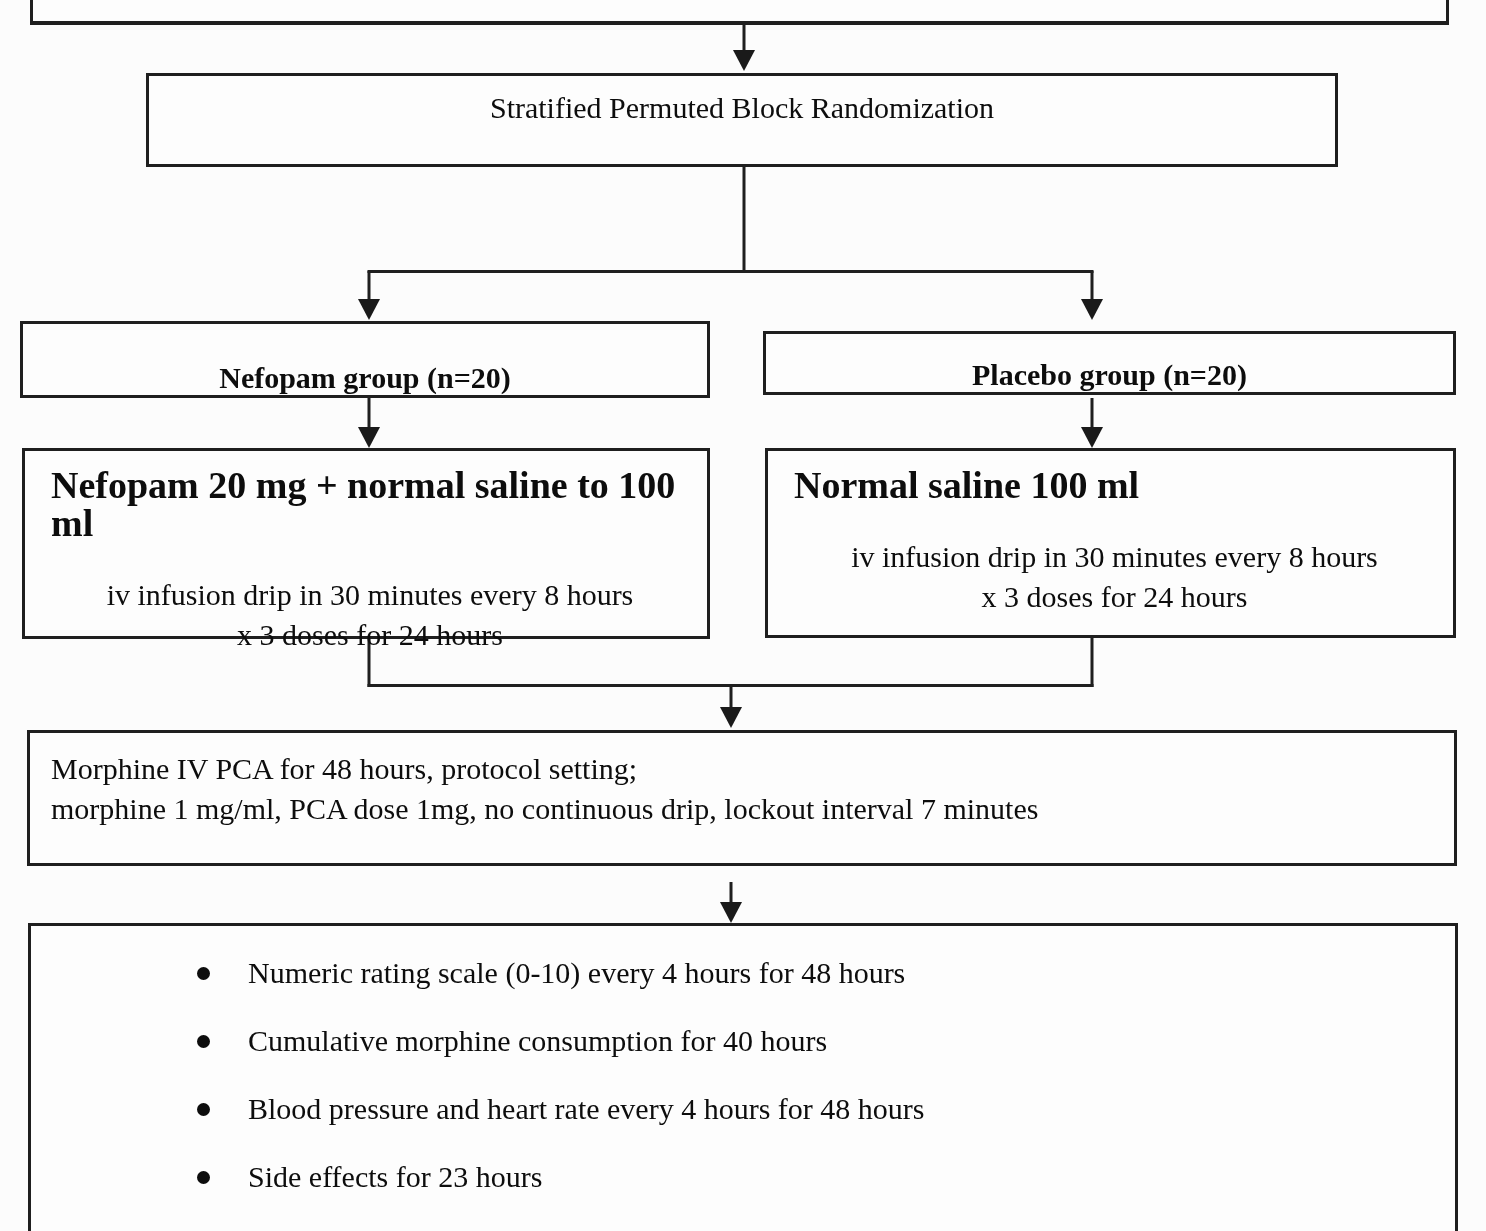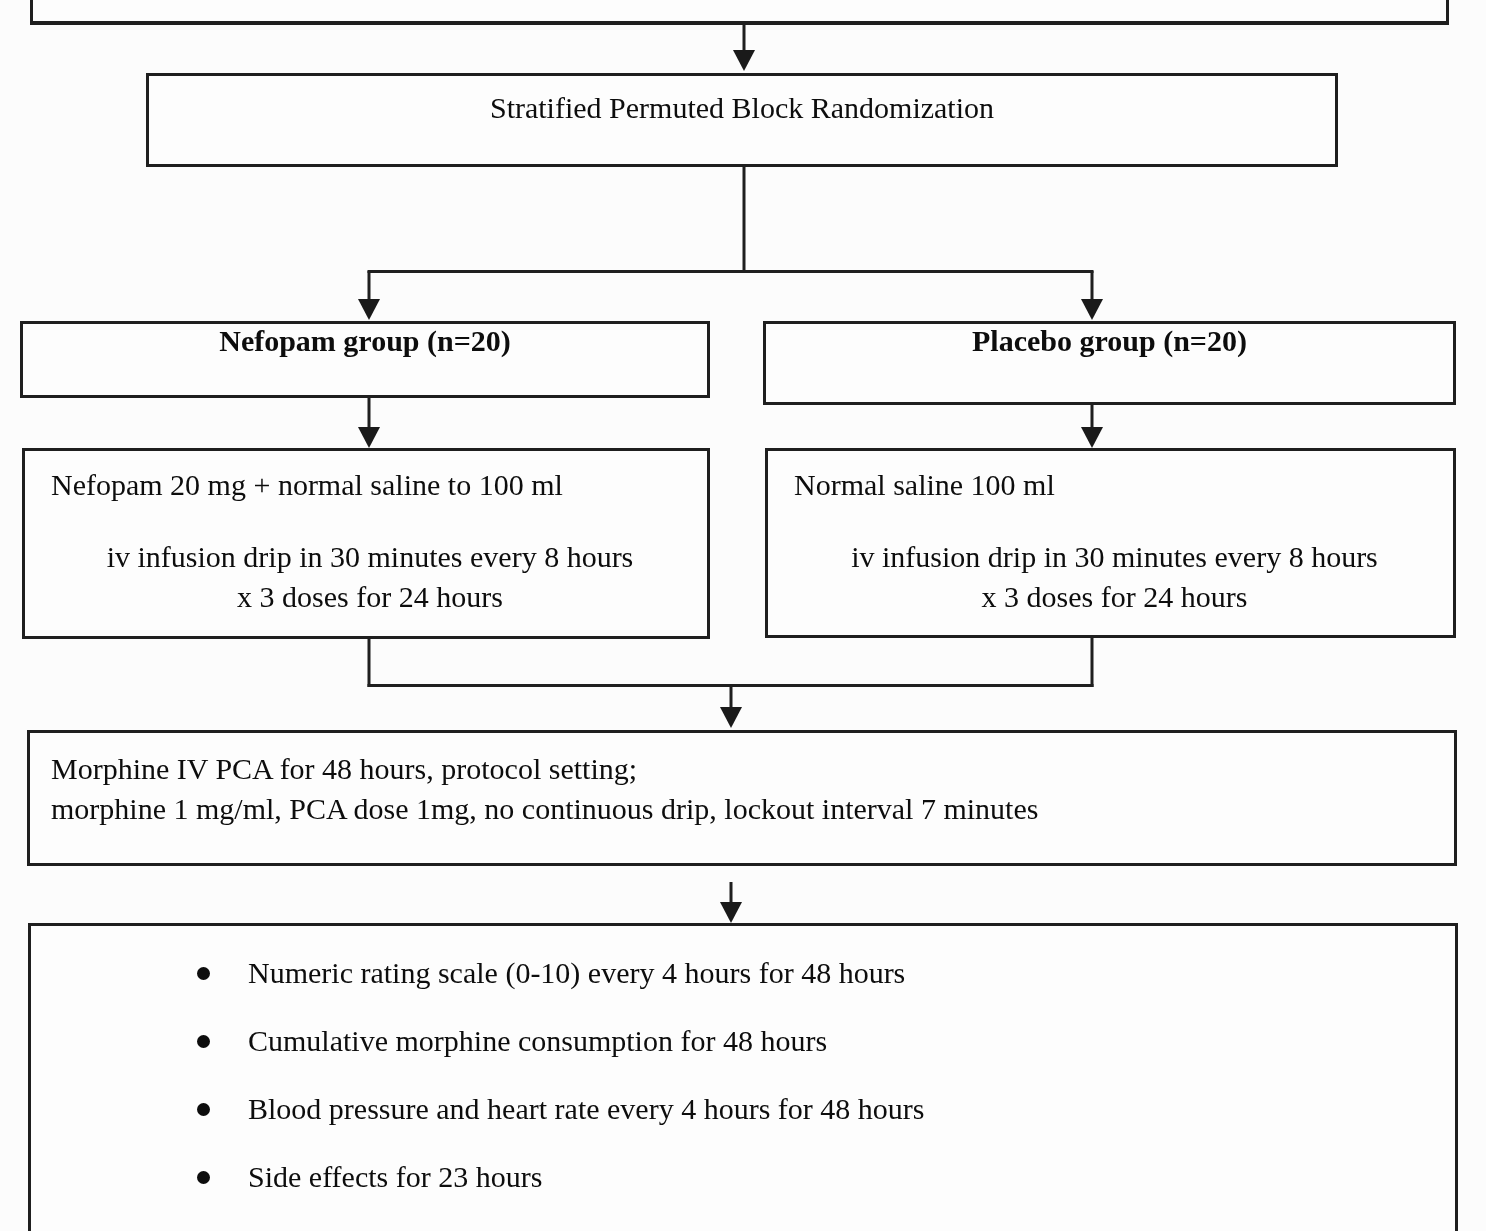--- a/index.html
+++ b/index.html
@@ -38,40 +38,40 @@
     width: 1192px; height: 94px;
     font-size: 30px;
     text-align: center;
     padding-top: 15px;
   }
   #nefopam-group-box {
     left: 20px; top: 321px;
     width: 690px; height: 77px;
   }
   #placebo-group-box {
-    left: 763px; top: 321px;
-    width: 693px; height: 84px;
+    left: 763px; top: 331px;
+    width: 693px; height: 64px;
   }
   .group-box {
     display: flex;
-    align-items: flex-start;
+    align-items: flex-end;
     justify-content: center;
     font-size: 30px;
     font-weight: bold;
   }
   #nefopam-intervention-box {
     left: 22px; top: 448px;
     width: 688px; height: 191px;
   }
   #placebo-intervention-box {
     left: 765px; top: 448px;
     width: 691px; height: 190px;
   }
   .intervention-box { padding: 15px 18px 0 26px; }
-  .intervention-title { font-size: 30px; font-weight: normal; line-height: 38px; }
+  .intervention-title { font-size: 38px; font-weight: bold; line-height: 38px; }
   .intervention-detail { margin-top: 33px; font-size: 30px; line-height: 40px; text-align: center; }
 
   #pca-box {
     left: 27px; top: 730px;
     width: 1430px; height: 136px;
     padding: 16px 20px 0 21px;
     font-size: 30px;
     line-height: 40px;
   }
   #outcomes-box {
@@ -166,21 +166,21 @@
   </div>
 
   <div class="box" id="outcomes-box">
     <ul class="outcomes-list">
       <li class="outcome-item">
         <span class="bullet-dot"></span>
         <span>Numeric rating scale (0-10) every 4 hours for 48 hours</span>
       </li>
       <li class="outcome-item">
         <span class="bullet-dot"></span>
-        <span>Cumulative morphine consumption for 48 hours</span>
+        <span>Cumulative morphine consumption for 40 hours</span>
       </li>
       <li class="outcome-item">
         <span class="bullet-dot"></span>
         <span>Blood pressure and heart rate every 4 hours for 48 hours</span>
       </li>
       <li class="outcome-item">
         <span class="bullet-dot"></span>
         <span>Side effects for 23 hours</span>
       </li>
     </ul>

